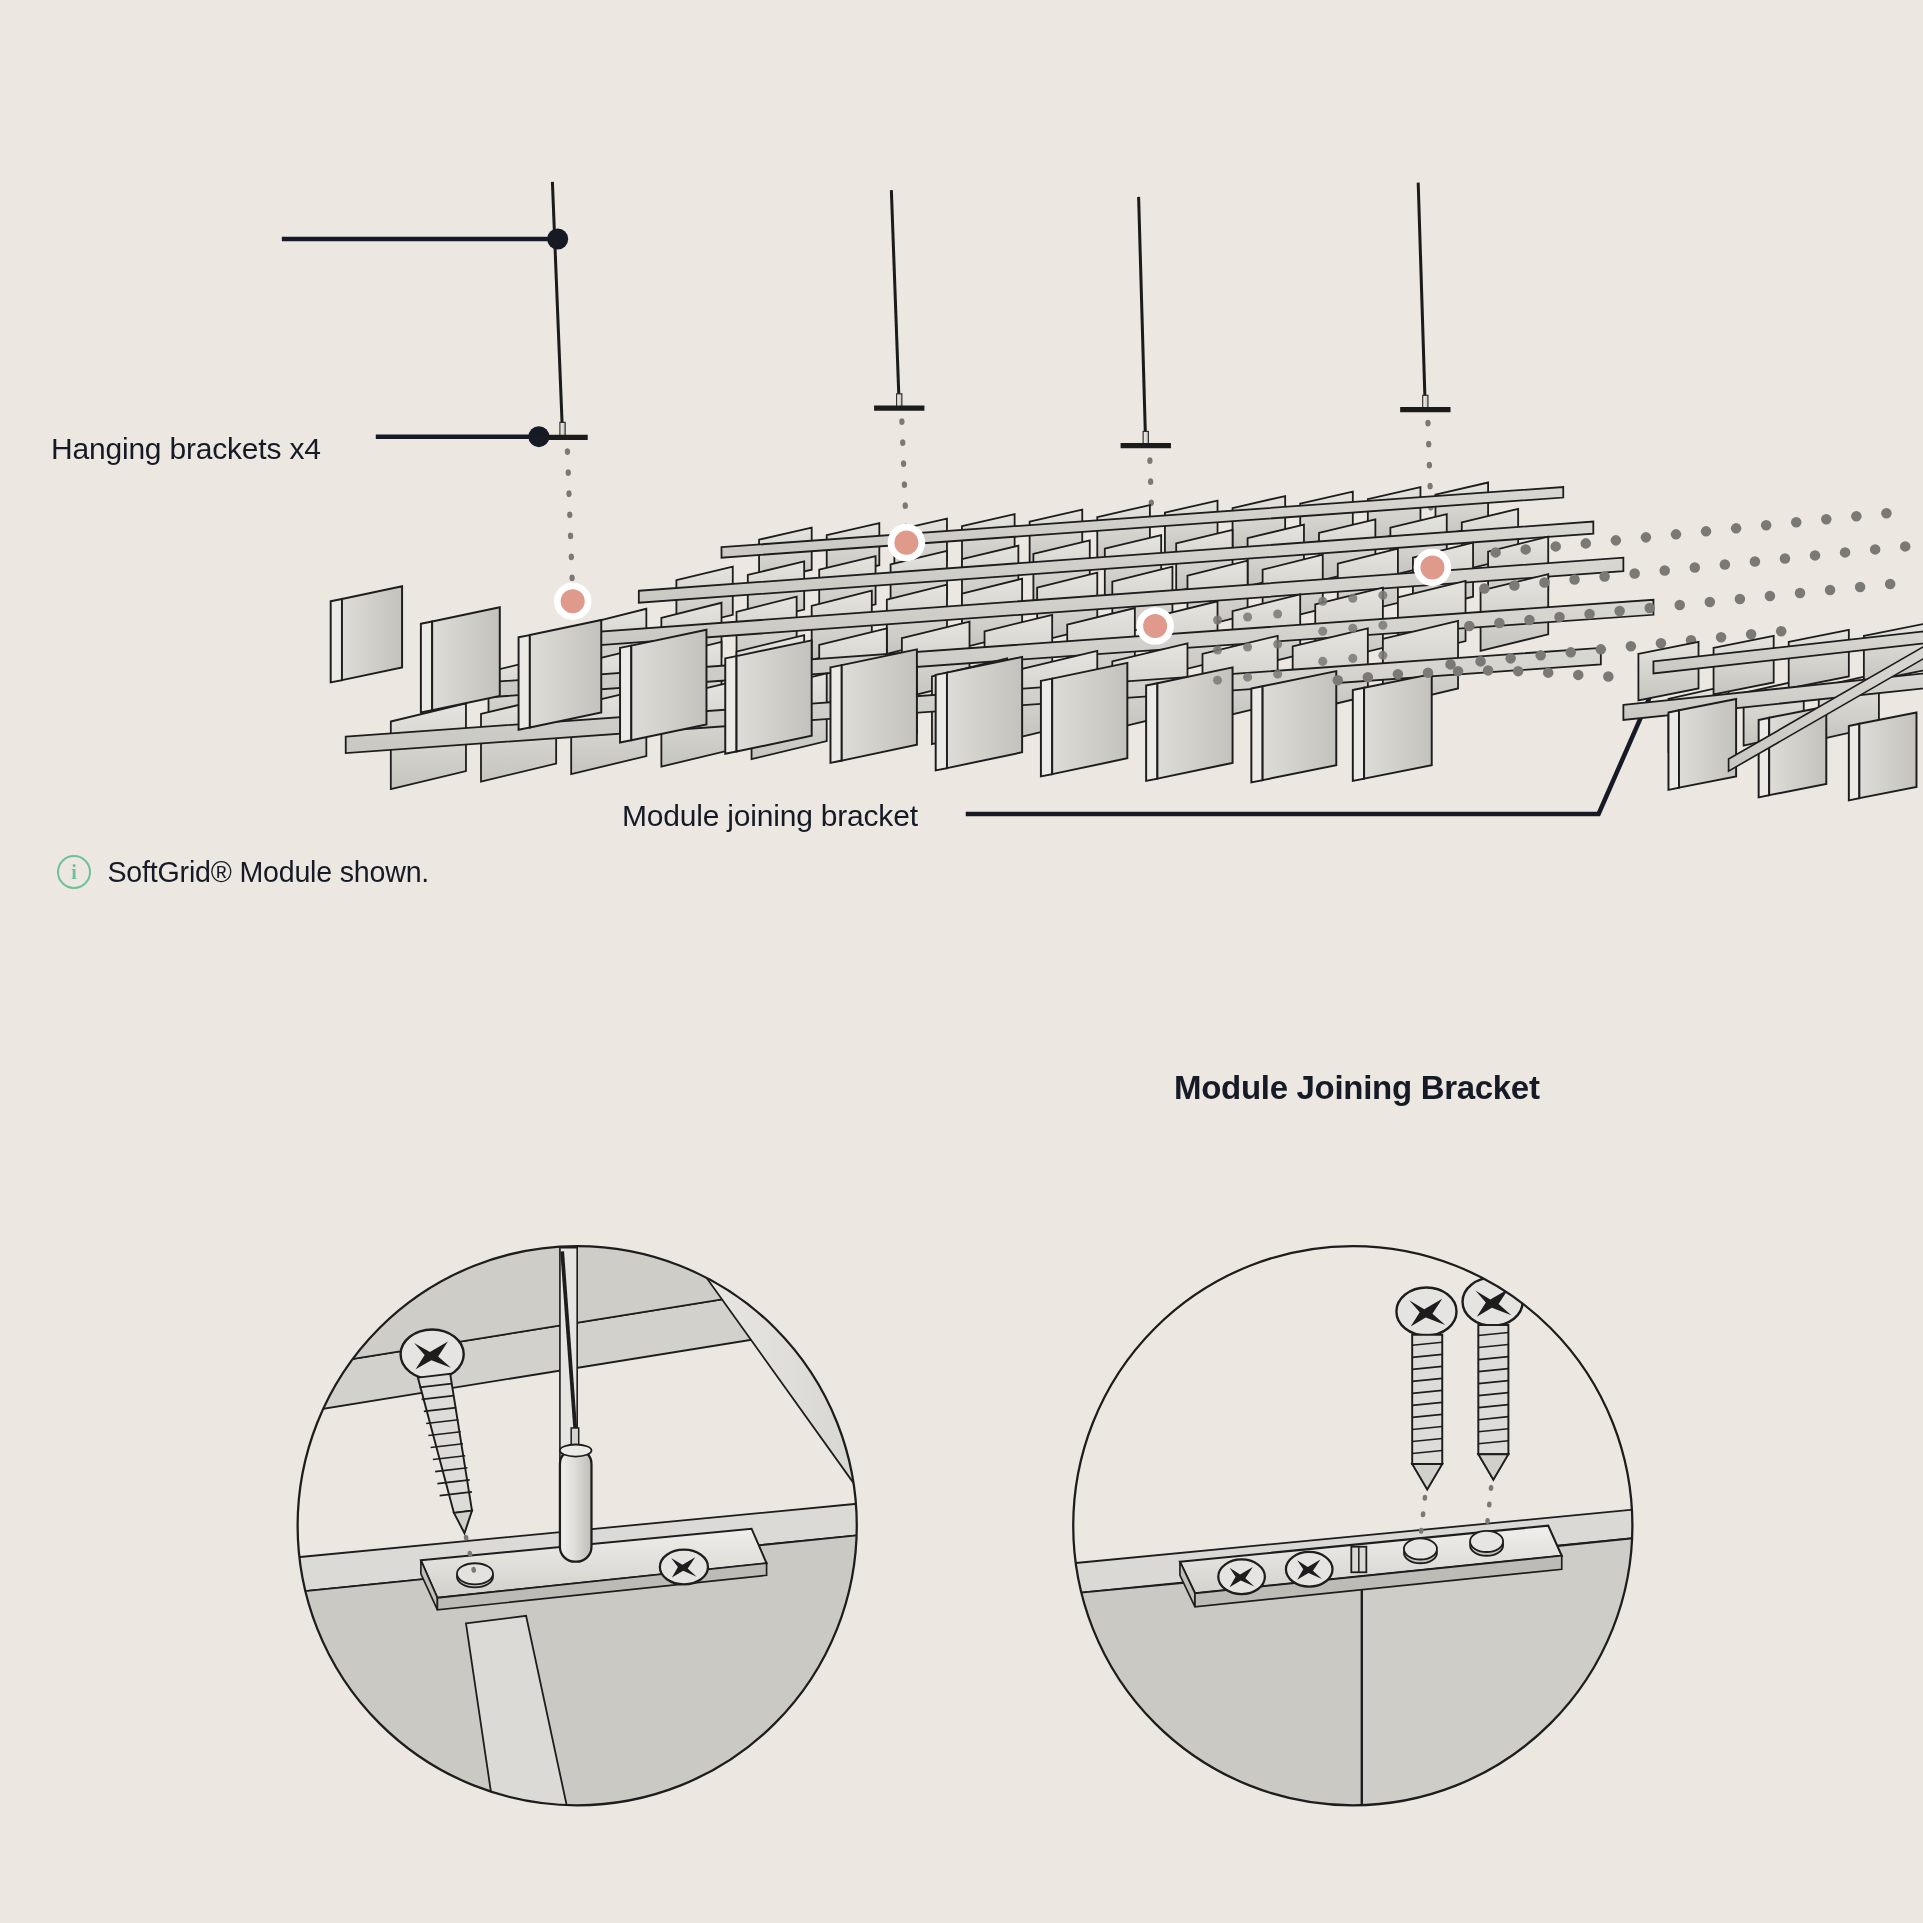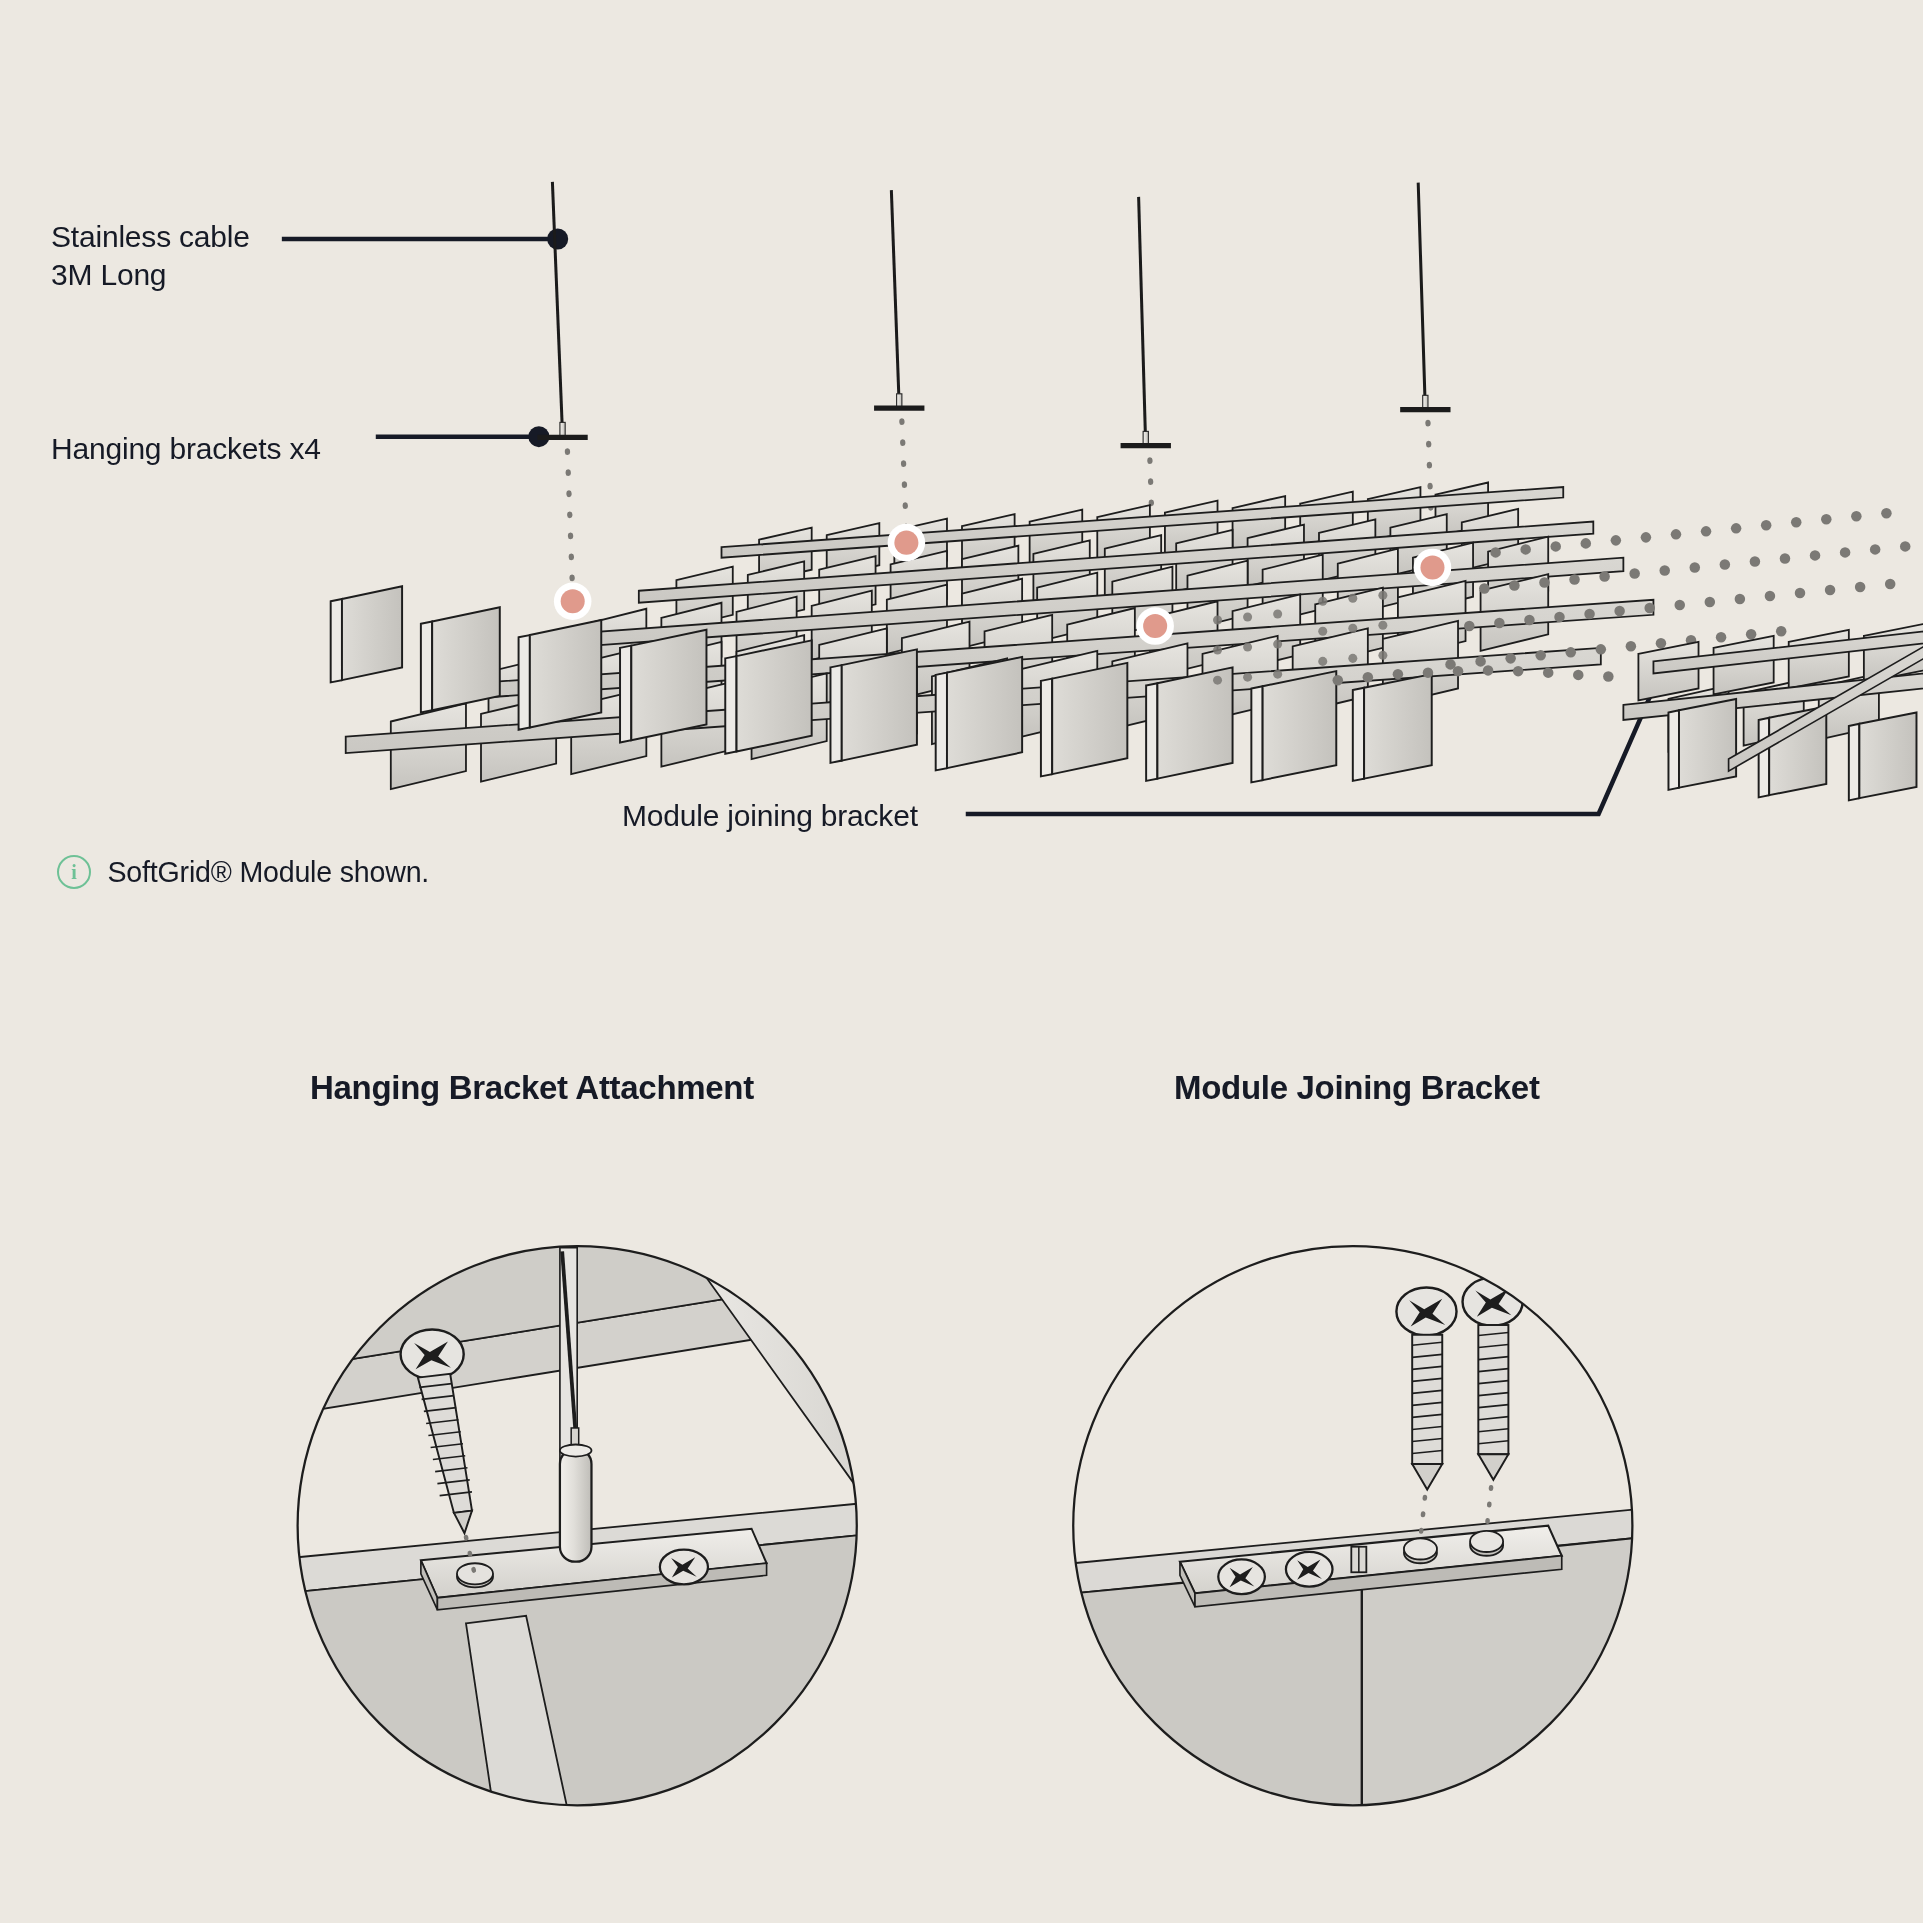--- a/index.html
+++ b/index.html
@@ -542,36 +542,31 @@
           <line x1="1967" y1="1921" x2="2007" y2="1917"></line>
         </g>
         <polygon points="1967,1935 2007,1935 1987,1969" fill="#d2d0cb"></polygon>
       </g>
       <line x1="1984" y1="1979" x2="1978" y2="2036" stroke="#7b7975" stroke-width="6" stroke-dasharray="2 20" stroke-linecap="round"></line>
     </g>
   </g>
   <circle cx="1800" cy="2030" r="372" fill="none" stroke="#1d1d1d" stroke-width="3"></circle>
 </svg>
 
-<div class="lbl lbl-callout" style="left:51px;top:218px;">
-  <div>Stainless cable</div>
-  <div>3M Long</div>
-</div>
 
 <div class="lbl lbl-callout" style="left:51px;top:430px;">
   <div>Hanging brackets x4</div>
 </div>
 
 <div class="lbl lbl-callout" style="left:622px;top:797px;">
   <div>Module joining bracket</div>
 </div>
 
 <div class="note-row" style="left:57px;top:855px;">
   <div class="info-ico">i</div>
   <div class="lbl-note" style="color:#161a26;">SoftGrid® Module shown.</div>
 </div>
 
-<div class="lbl lbl-heading" style="left:310px;top:1069px;">Hanging Bracket Attachment</div>
 
 <div class="lbl lbl-heading" style="left:1174px;top:1069px;">Module Joining Bracket</div>
 
 </div>
 
 
 </body></html>

